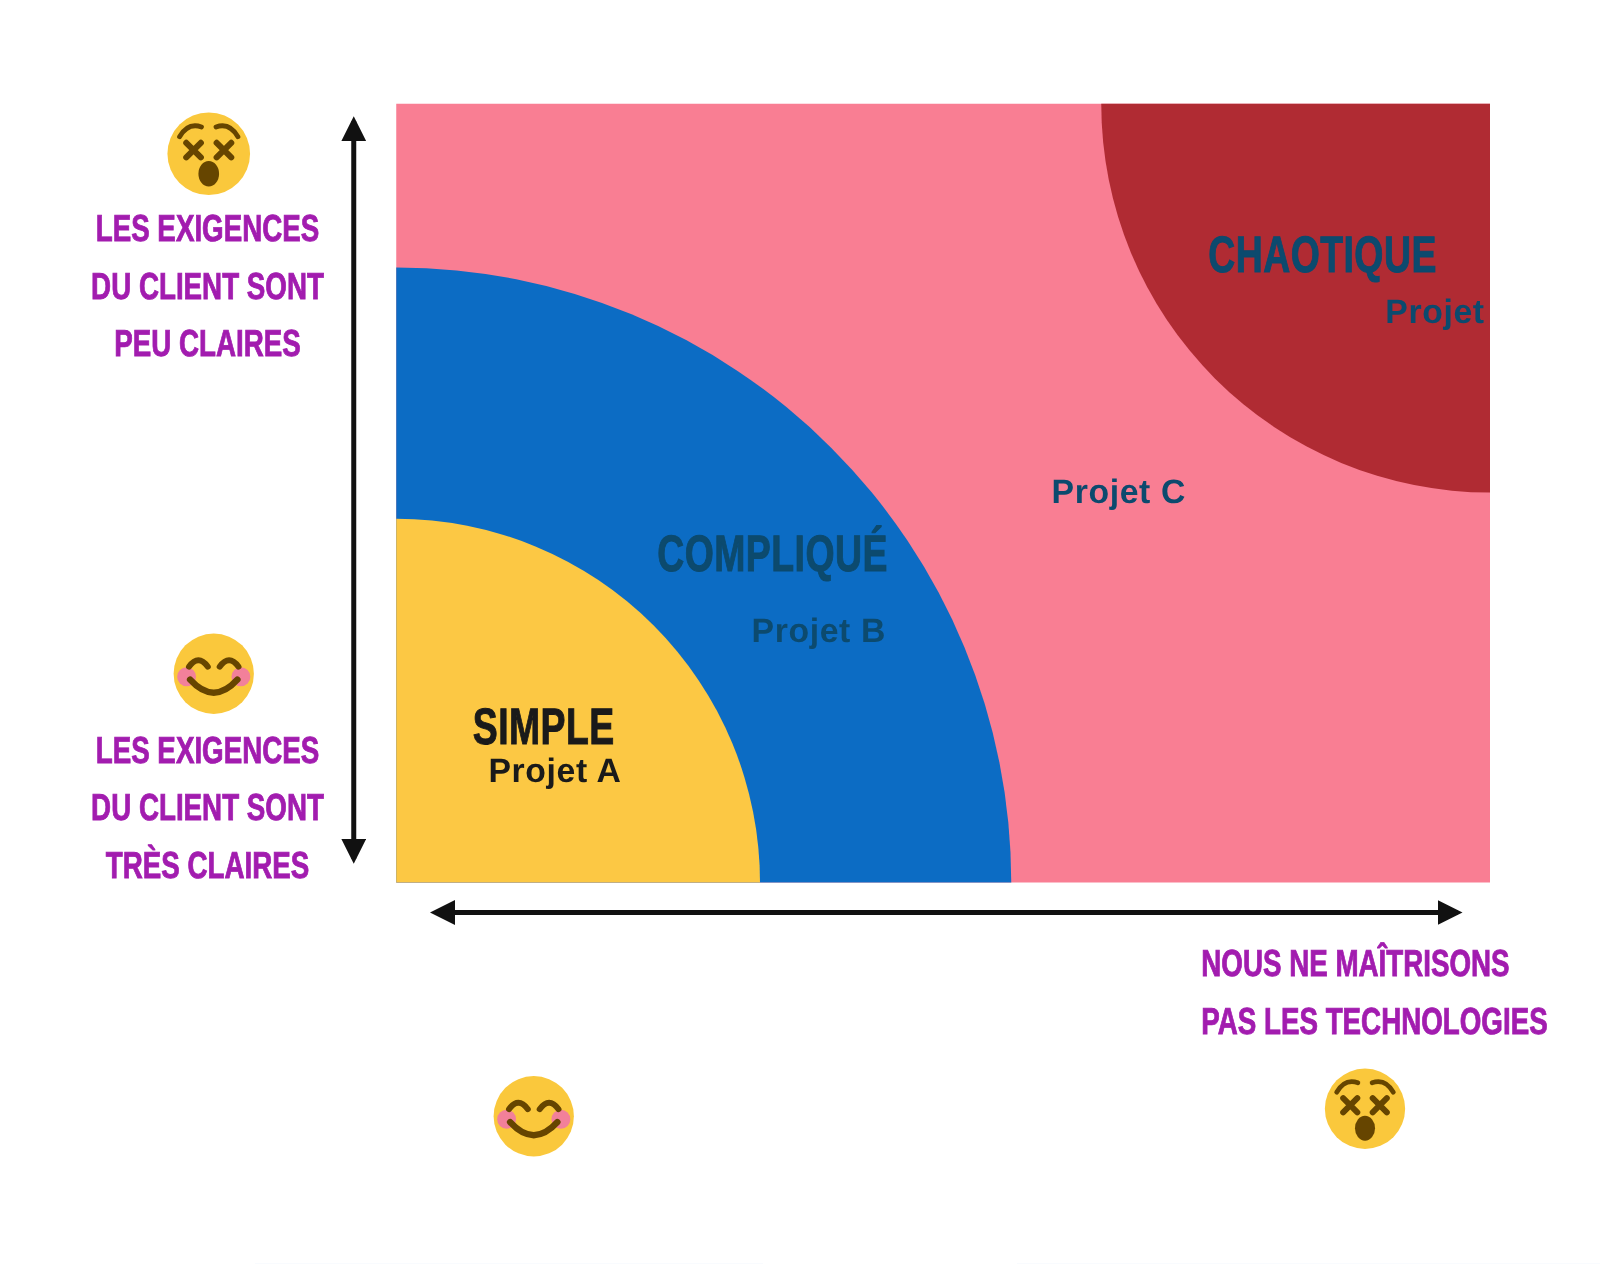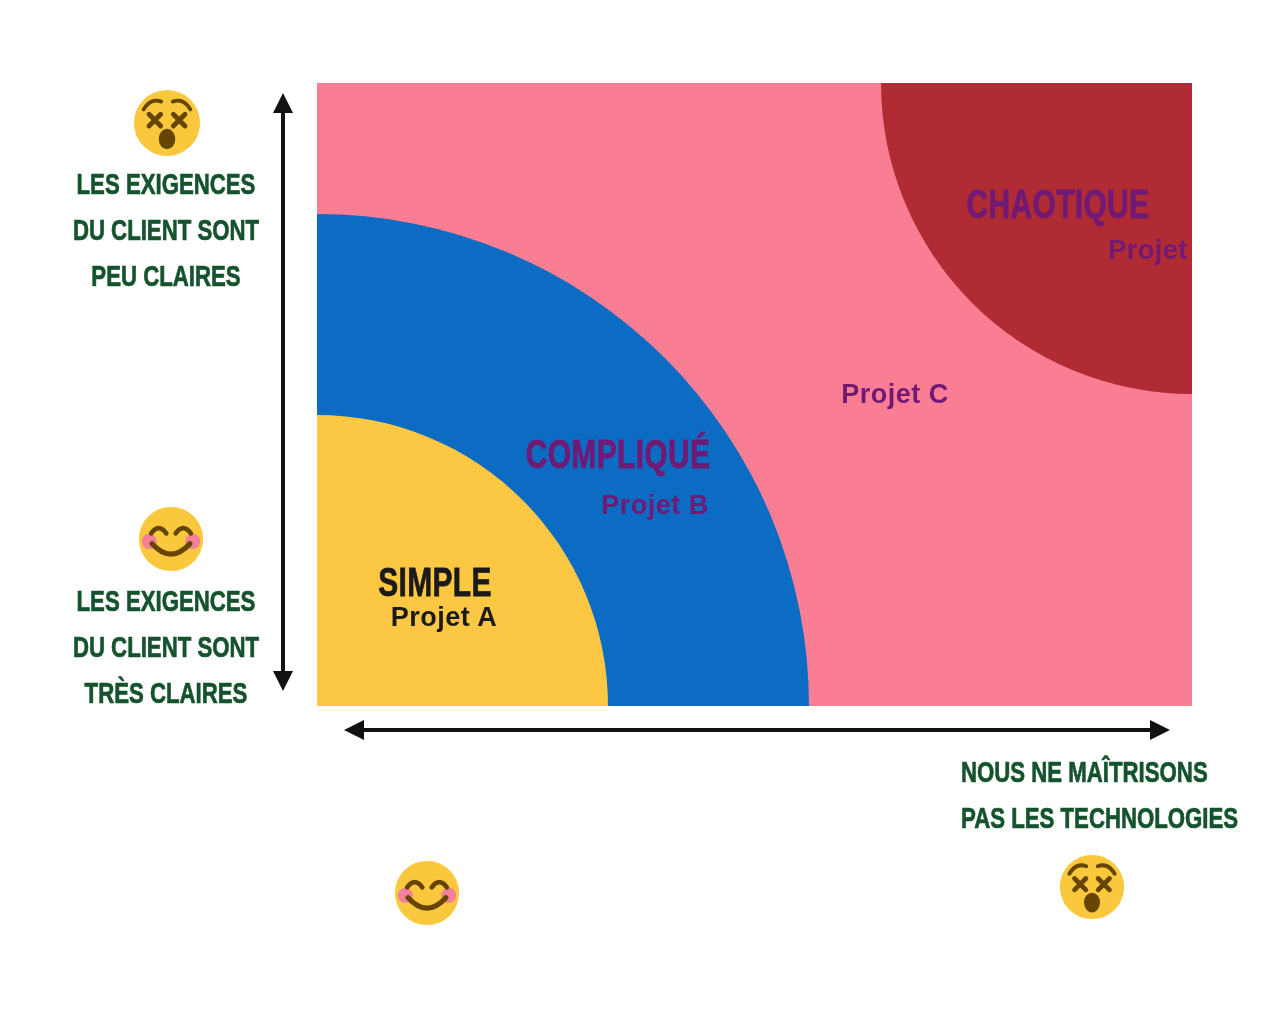--- a/index.html
+++ b/index.html
@@ -9,23 +9,23 @@
   .chart{position:absolute;left:317px;top:83px;width:875px;height:623px;background:#F97E93;overflow:hidden;}
   .circle{position:absolute;border-radius:50%;}
   .c-blue{left:-492px;top:131px;width:984px;height:984px;background:#0C6CC4;}
   .c-yellow{left:-291px;top:332px;width:582px;height:582px;background:#FCC844;}
   .c-red{left:564px;top:-311px;width:622px;height:622px;background:#B02B33;}
   
   .zlabel{position:absolute;transform:translate(-50%,-50%);white-space:nowrap;}
   .cond{display:inline-block;transform:scaleX(0.73);letter-spacing:0.5px;}
   .ztitle{font-size:41px;font-weight:700;-webkit-text-stroke:0.8px currentColor;}
   .zsub{font-size:27px;font-weight:700;letter-spacing:0.5px;}
-  .ink{color:#1a1a1a;} .paper{color:#701a75;}
+  .ink{color:#1a1a1a;} .paper{color:#0c4a6e;}
   
-  .axis-text{position:absolute;text-align:center;color:#14532d;font-weight:700;font-size:30px;}
+  .axis-text{position:absolute;text-align:center;color:#a21caf;font-weight:700;font-size:30px;}
   .axis-text .line{height:46px;line-height:46px;white-space:nowrap;transform:scaleX(0.74);
                    -webkit-text-stroke:0.7px currentColor;}
   #y-high-text{left:36px;top:161px;width:260px;}
   #y-low-text{left:36px;top:578px;width:260px;}
   #x-left-text{left:287px;top:749px;width:280px;}
   #x-right-text{left:922px;top:749px;width:300px;}
   
   .emoji{position:absolute;width:70px;height:70px;}
   #emoji-y-high{left:132px;top:88px;}
   #emoji-y-low{left:137px;top:505px;width:68px;height:68px;}
@@ -57,21 +57,21 @@
     <div class="circle c-yellow"></div>
     <div class="circle c-red"></div>
 
     <div class="zlabel ink" style="left:118px;top:487px;margin-top:12px;">
       <span class="cond ztitle">SIMPLE</span>
     </div>
     <div class="zlabel ink" style="left:127px;top:534px;">
       <span class="zsub">Projet A</span>
     </div>
 
-    <div class="zlabel paper" style="left:301px;top:371px;">
+    <div class="zlabel paper" style="left:301px;top:360px;">
       <span class="cond ztitle">COMPLIQUÉ</span>
     </div>
     <div class="zlabel paper" style="left:338px;top:422px;">
       <span class="zsub">Projet B</span>
     </div>
 
     <div class="zlabel paper" style="left:578px;top:311px;text-align:center;">
       <span class="zsub">Projet C</span>
     </div>
 

